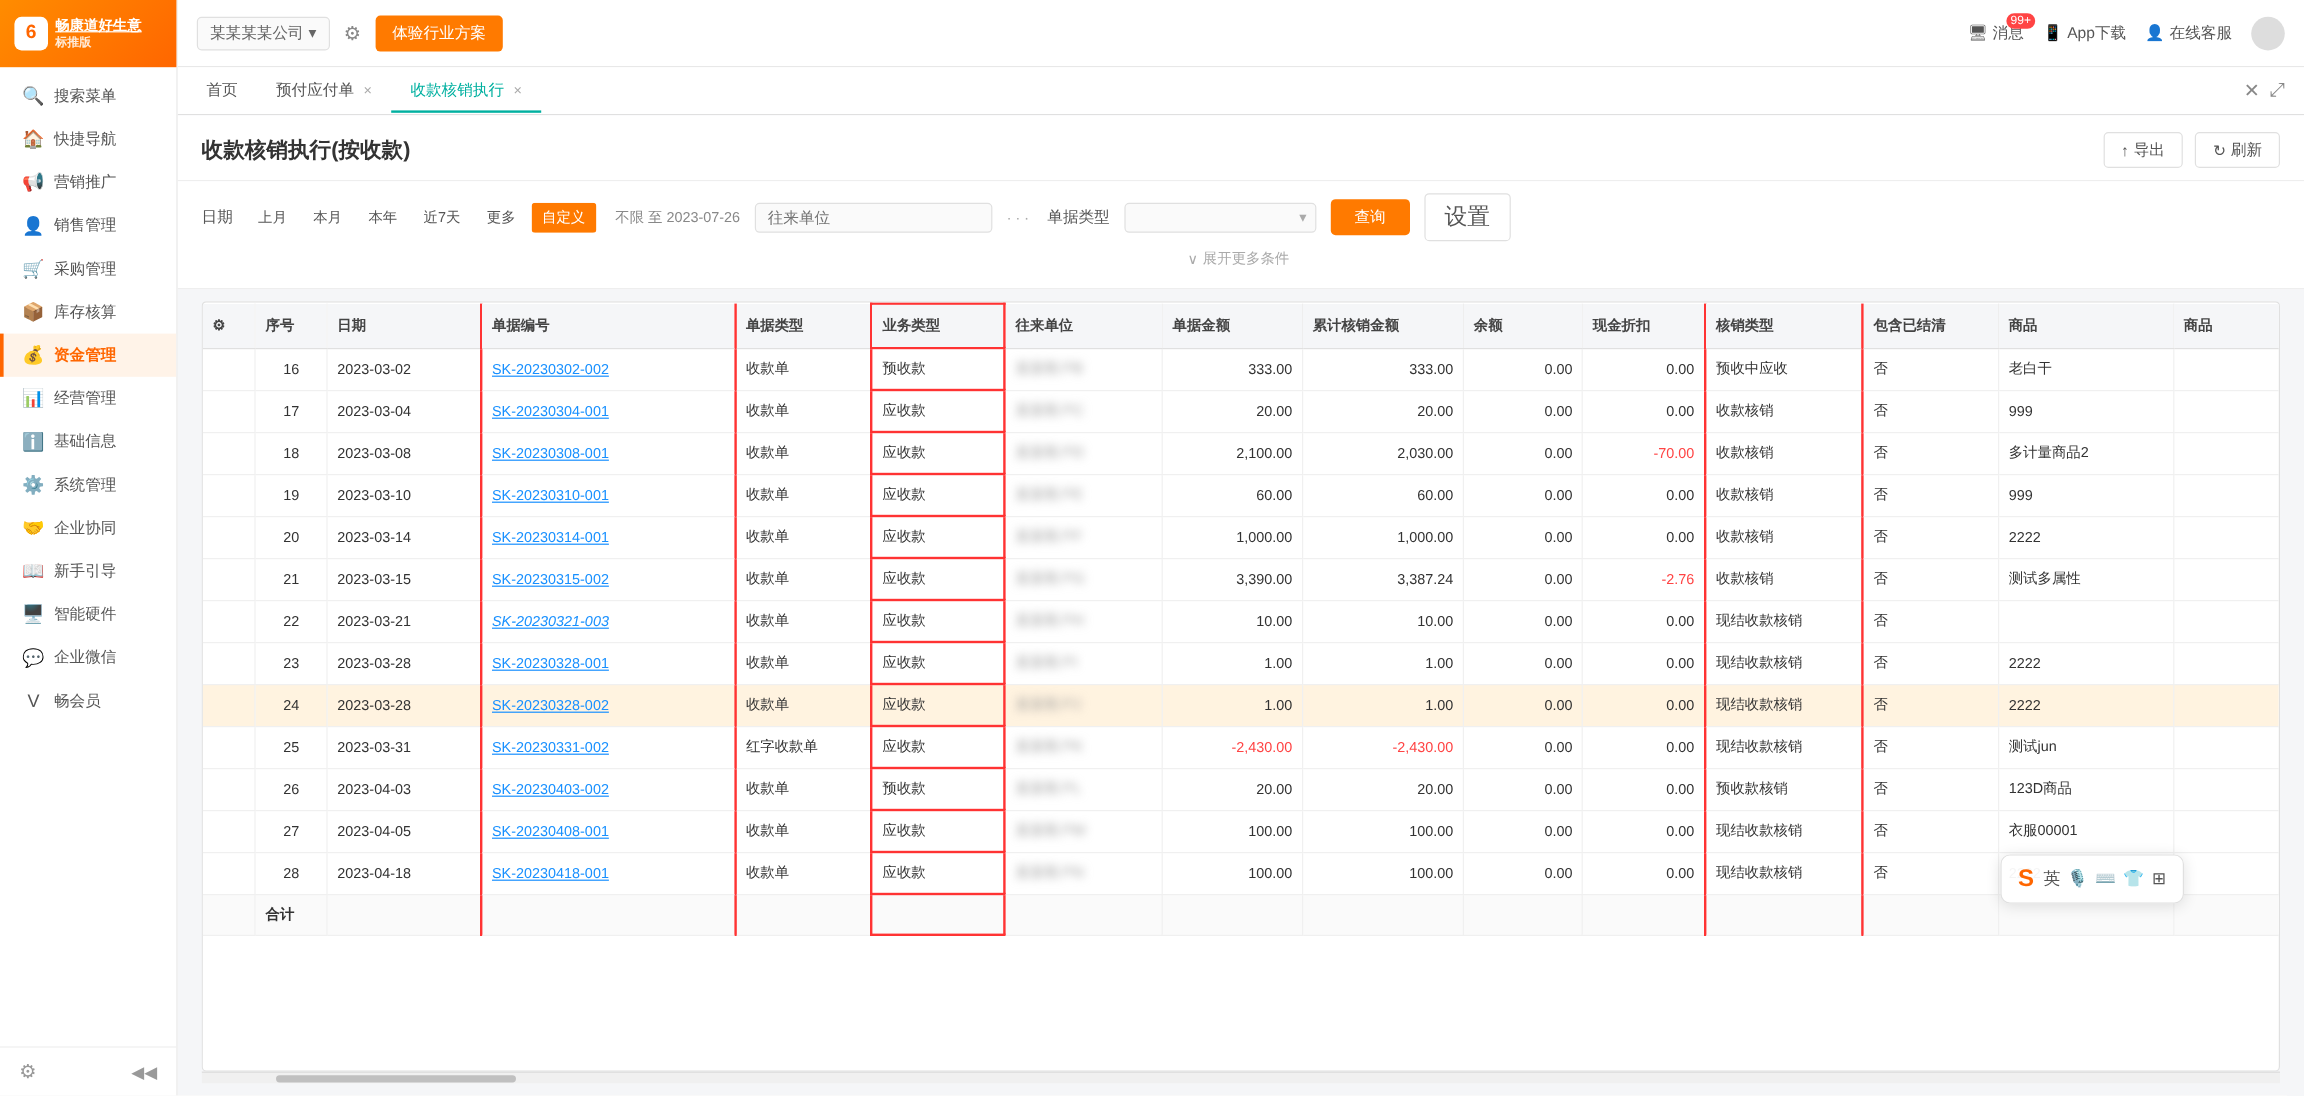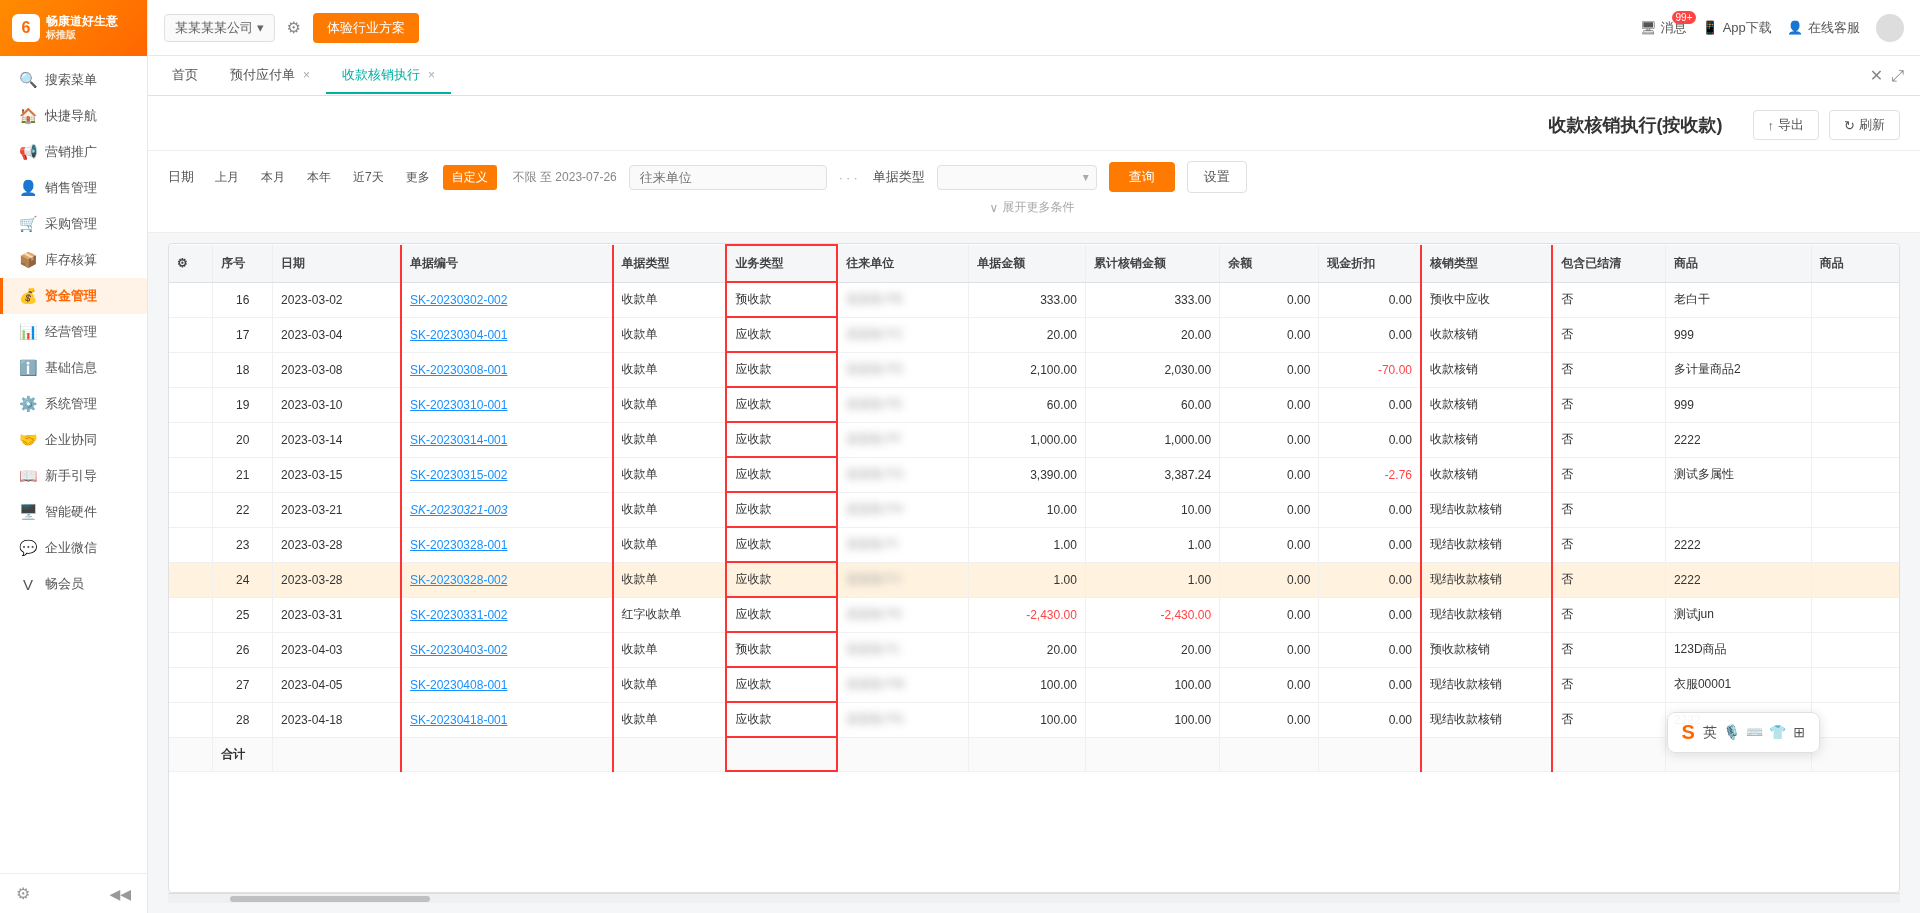--- a/index.html
+++ b/index.html
@@ -25,21 +25,21 @@
       gap: 6px;
       height: 56px;
     }
     .sidebar-logo .logo-icon {
       width: 28px; height: 28px;
       background: #fff;
       border-radius: 6px;
       display: flex; align-items: center; justify-content: center;
       color: #ff6600; font-size: 16px; font-weight: bold;
     }
-    .sidebar-logo-text { line-height: 1.2; font-size: 12px; }
+    .sidebar-logo-text { line-height: 1.2; font-size: 12px; text-decoration: underline; }
     .sidebar-logo-sub { font-size: 10px; opacity: 0.85; }
     .sidebar-menu { flex: 1; overflow-y: auto; padding: 6px 0; }
     .sidebar-item {
       display: flex; align-items: center; gap: 8px;
       padding: 9px 16px;
       cursor: pointer; color: #555; font-size: 13px;
       border-left: 3px solid transparent;
     }
     .sidebar-item.active { background: #fff3e8; color: #ff6600; border-left-color: #ff6600; font-weight: bold; }
     .sidebar-item .si-icon { font-size: 15px; width: 18px; text-align: center; }
@@ -107,21 +107,21 @@
     .tab-spacer { flex: 1; }
     .tab-controls { display: flex; align-items: center; gap: 8px; padding: 0 8px; color: #888; font-size: 16px; }
     .tab-controls span { cursor: pointer; }
 
     
     .page-content { flex: 1; overflow: hidden; display: flex; flex-direction: column; background: #f5f6f8; }
 
     
     .page-header {
       background: #fff; padding: 14px 20px 10px;
-      display: flex; align-items: center; justify-content: flex-end;
+      display: flex; align-items: center; justify-content: space-between;
       border-bottom: 1px solid #eee; flex-shrink: 0; gap: 30px;
     }
     .page-title { font-size: 18px; font-weight: bold; color: #333; }
     .page-header-actions { display: flex; gap: 10px; }
     .header-btn {
       border: 1px solid #e0e0e0; background: #fff;
       border-radius: 4px; padding: 5px 14px; cursor: pointer;
       font-size: 13px; color: #555; display: flex; align-items: center; gap: 4px;
     }
 
@@ -155,21 +155,21 @@
     .filter-select-wrap::after {
       content: '▾'; position: absolute; right: 8px; top: 50%; transform: translateY(-50%);
       color: #aaa; pointer-events: none; font-size: 12px;
     }
     .query-btn {
       background: #ff7a00; color: #fff; border: none;
       border-radius: 4px; padding: 6px 20px; cursor: pointer; font-size: 13px;
     }
     .set-btn {
       background: #fff; color: #555; border: 1px solid #e0e0e0;
-      border-radius: 4px; padding: 6px 16px; cursor: pointer; font-size: 13px;
+      border-radius: 4px; padding: 6px 16px; cursor: pointer; font-size: 19px;
     }
     .expand-row {
       display: flex; align-items: center; justify-content: center;
       padding: 6px 0; color: #aaa; font-size: 12px; cursor: pointer;
     }
     .expand-row span { margin-right: 4px; }
 
     
     .table-area { flex: 1; overflow: hidden; display: flex; flex-direction: column; padding: 10px 20px 10px; }
     .table-wrap { flex: 1; overflow: auto; background: #fff; border: 1px solid #e0e0e0; border-radius: 4px; }

